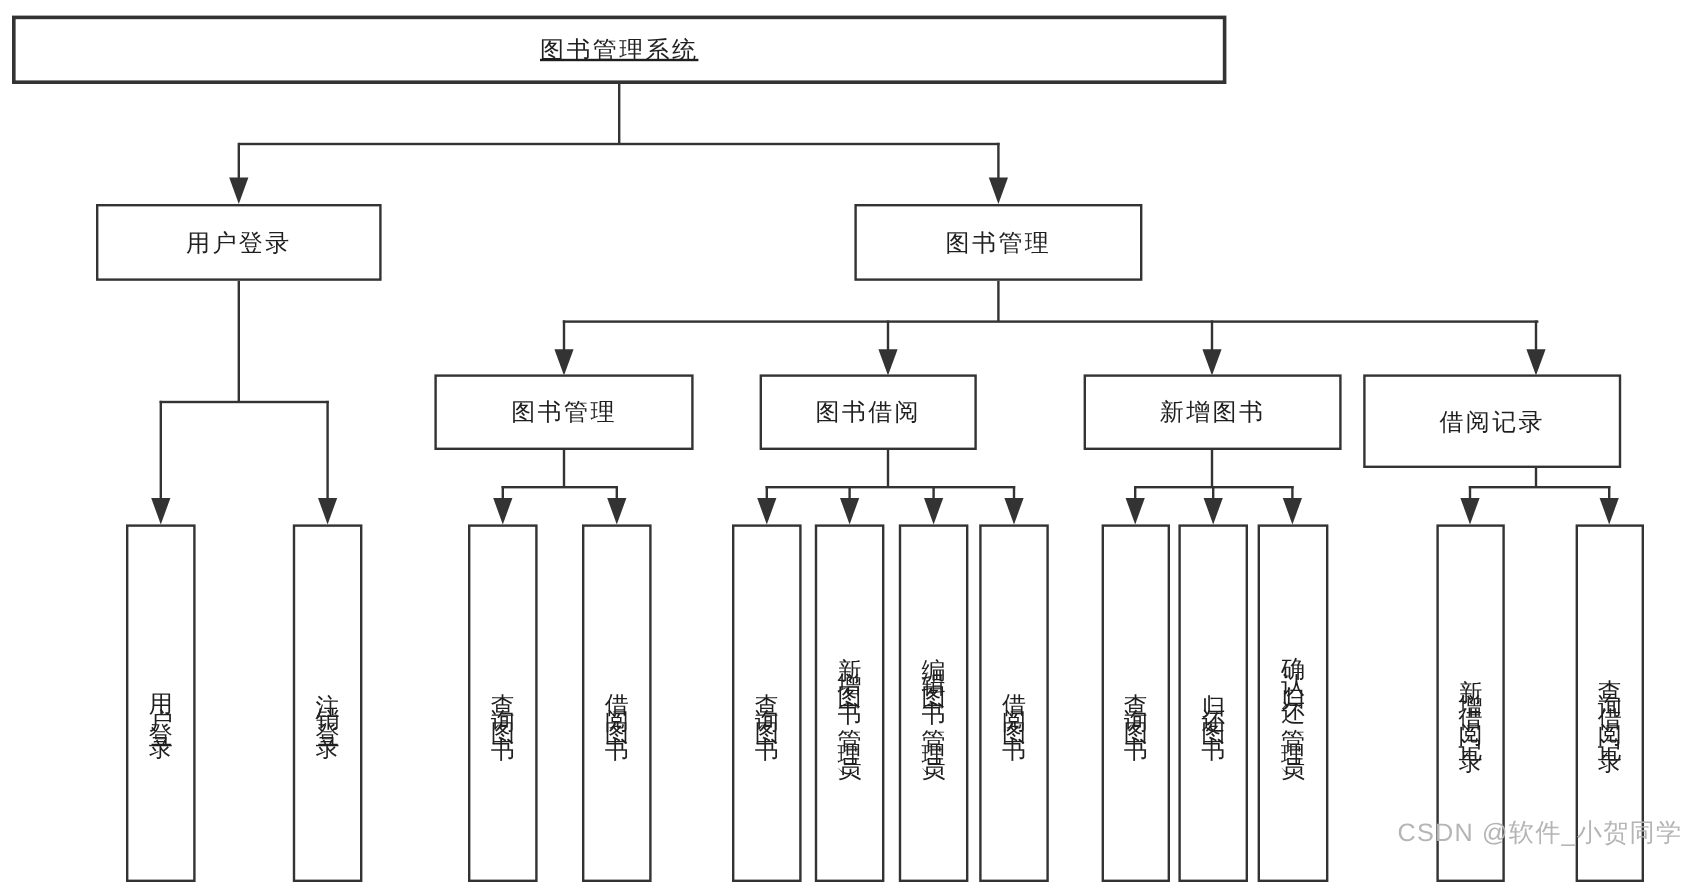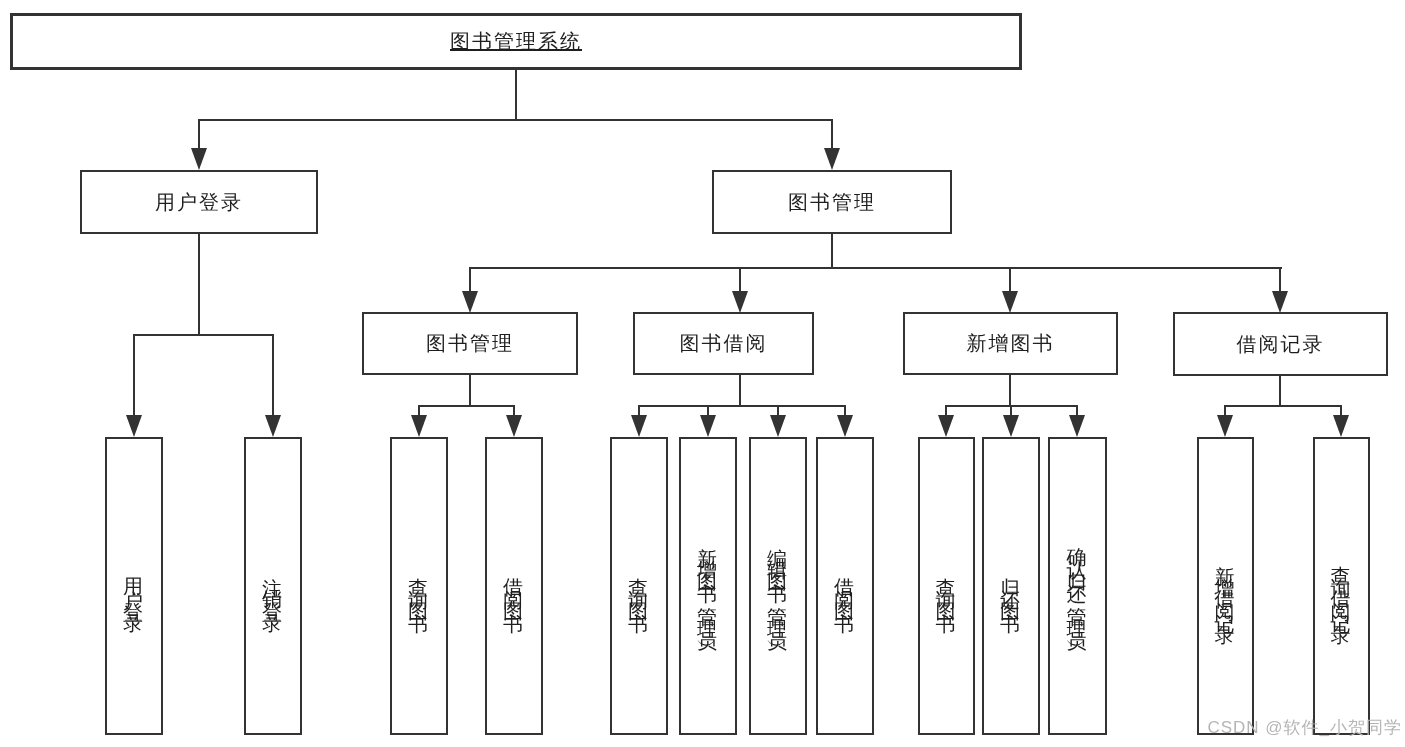--- a/index.html
+++ b/index.html
@@ -22,38 +22,38 @@
   }
   .ln{
     position:absolute;display:block;background:#333333;z-index:1;
   }
   .ar{
     position:absolute;display:block;width:0;height:0;z-index:1;
     border-left:8px solid transparent;border-right:8px solid transparent;
     border-top:22px solid #333333;
   }
   .watermark{
-    position:absolute;top:716px;right:3px;font-size:17px;color:#b5b5b5;
+    position:absolute;top:680px;right:3px;font-size:21px;color:#b5b5b5;
     letter-spacing:1px;z-index:5;
   }
 </style>
 </head>
 <body>
 
 <div class="canvas">
 
   <div class="hbox root" style="left:10px;top:13px;width:1012px;height:57px">图书管理系统</div>
 
   <div class="hbox" style="left:80px;top:170px;width:238px;height:64px">用户登录</div>
   <div class="hbox" style="left:712px;top:170px;width:240px;height:64px">图书管理</div>
 
   <div class="hbox" style="left:362px;top:312px;width:216px;height:63px">图书管理</div>
   <div class="hbox" style="left:633px;top:312px;width:181px;height:63px">图书借阅</div>
   <div class="hbox" style="left:903px;top:312px;width:215px;height:63px">新增图书</div>
-  <div class="hbox" style="left:1173px;top:312px;width:215px;height:64px">借阅记录</div>
+  <div class="hbox" style="left:1136px;top:312px;width:215px;height:78px">借阅记录</div>
 
   <div class="vbox" style="left:105px;width:58px">用户登录</div>
   <div class="vbox" style="left:244px;width:58px">注销登录</div>
 
   <div class="vbox" style="left:390px;width:58px">查询图书</div>
   <div class="vbox" style="left:485px;width:58px">借阅图书</div>
 
   <div class="vbox" style="left:610px;width:58px">查询图书</div>
   <div class="vbox" style="left:679px;width:58px">新增图书（管理员）</div>
   <div class="vbox" style="left:749px;width:58px">编辑图书（管理员）</div>

